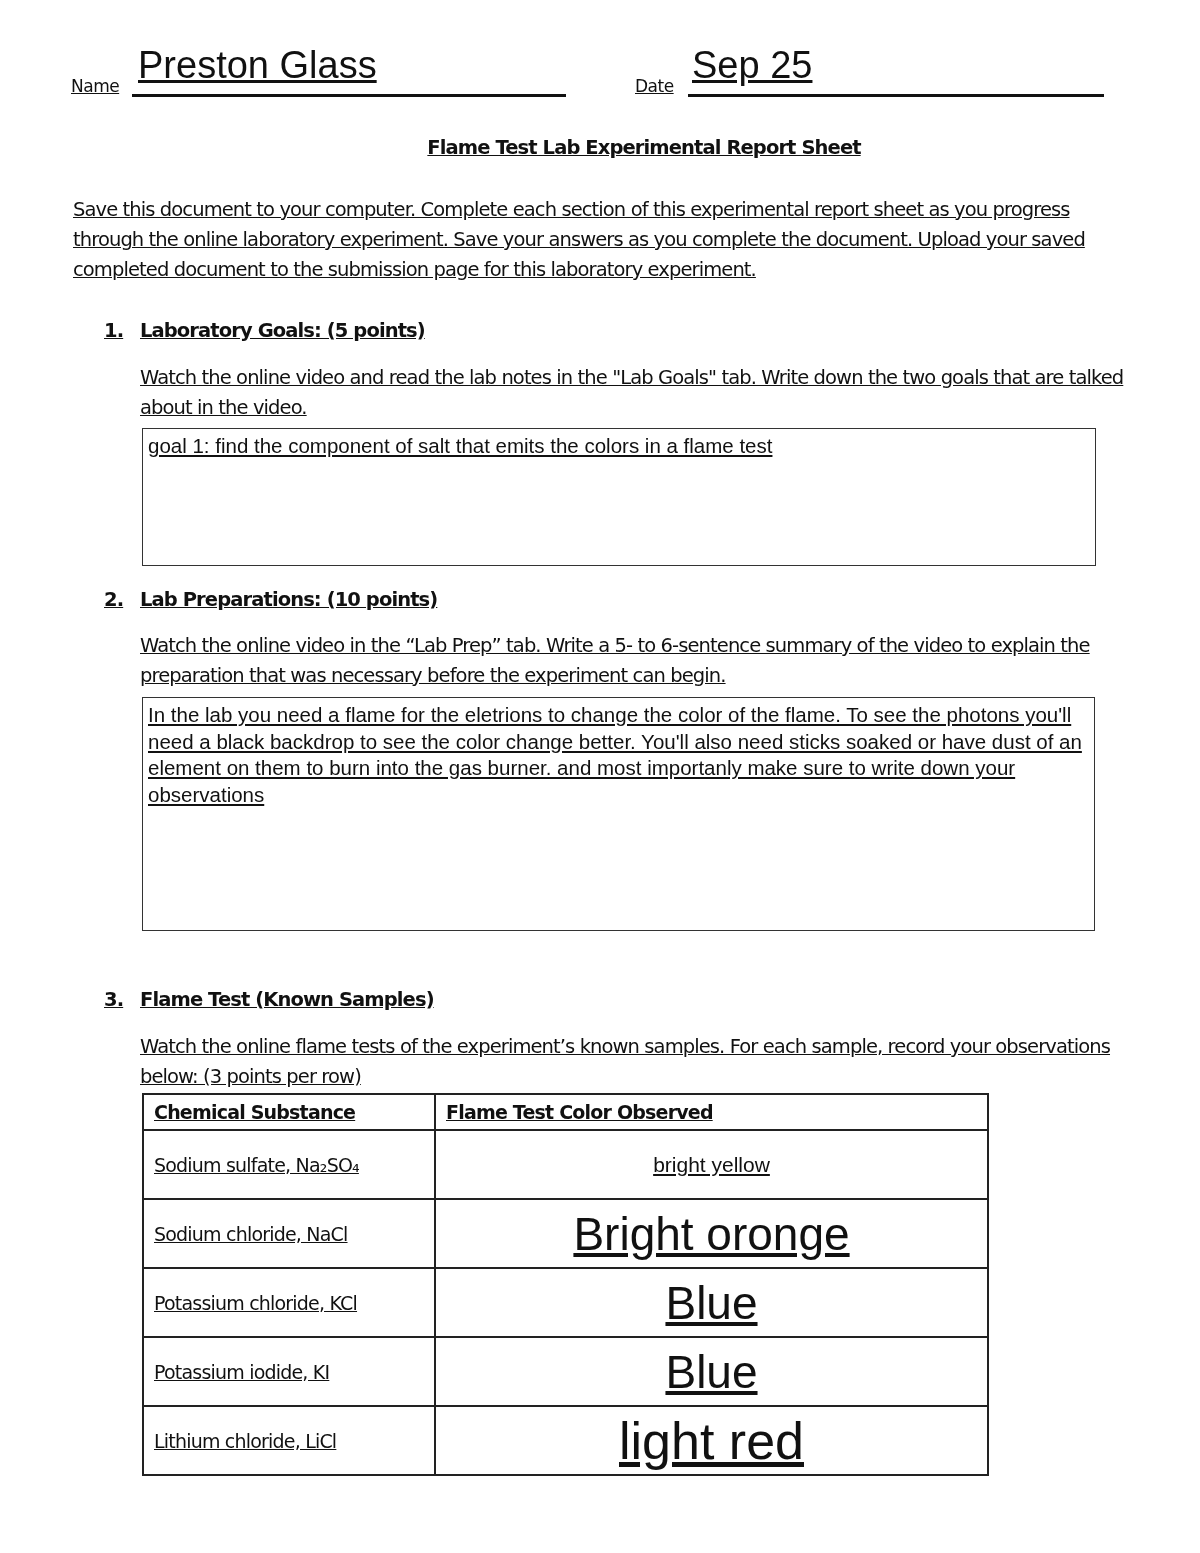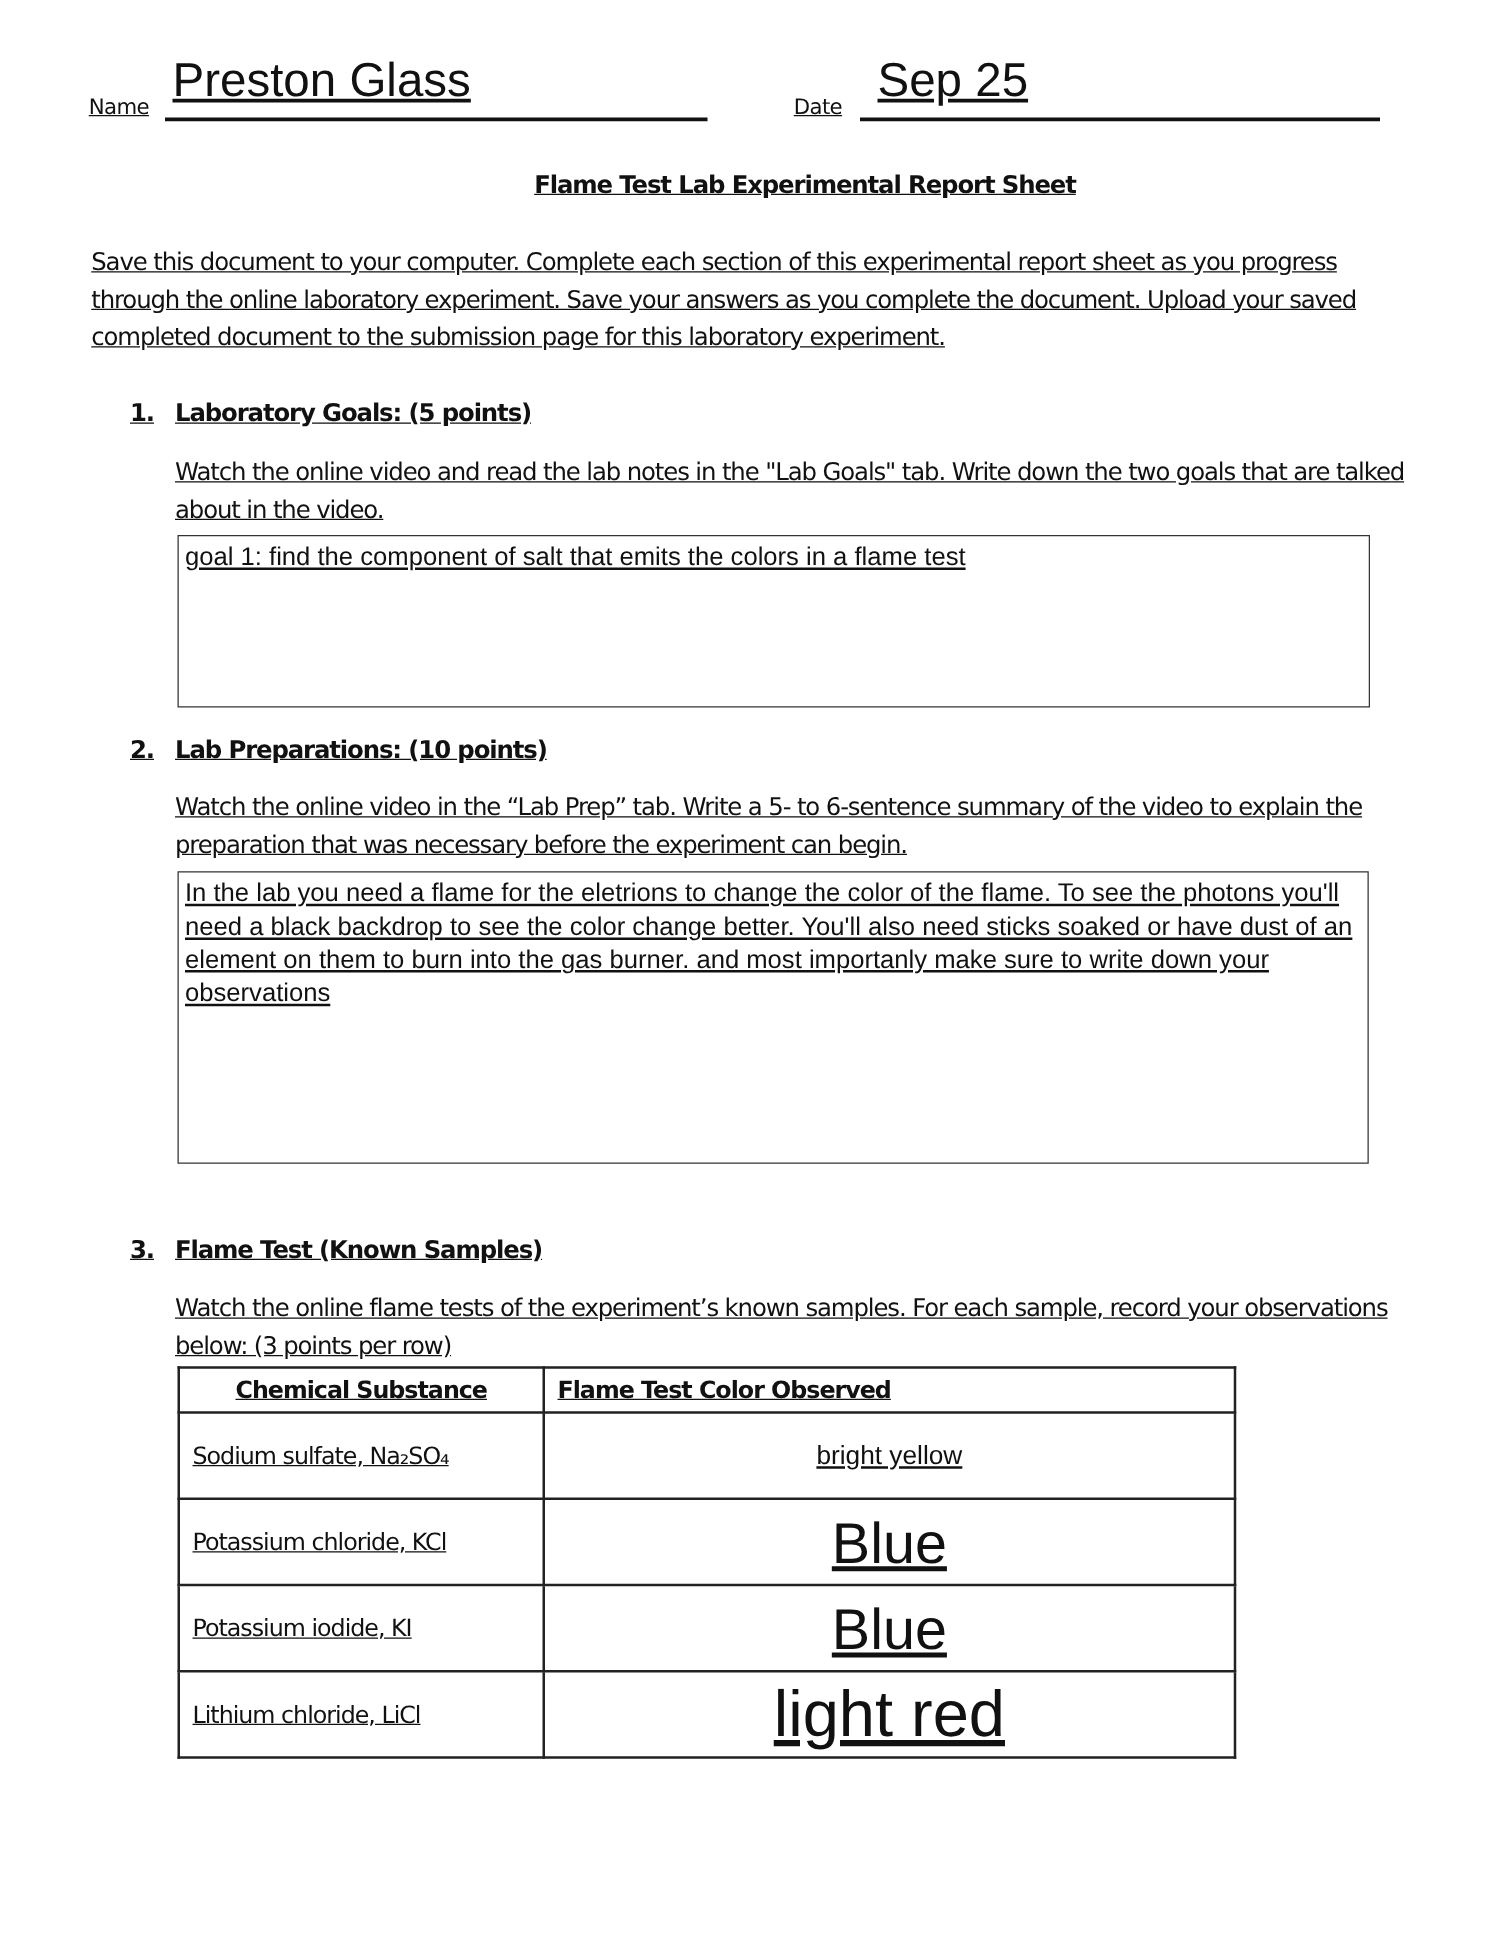--- a/index.html
+++ b/index.html
@@ -21,21 +21,21 @@
 </style>
 </head>
 <body>
 
 <div class="abs lbl" style="left:71px;top:76px;">Name</div>
 <div class="abs uline" style="left:132px;top:94px;width:434px;height:0;"></div>
 <div class="abs hand" style="left:138px;top:44px;">Preston Glass</div>
 
 <div class="abs lbl" style="left:635px;top:76px;">Date</div>
 <div class="abs uline" style="left:688px;top:94px;width:416px;height:0;"></div>
-<div class="abs hand" style="left:692px;top:44px;margin-left:10px;">Sep 25</div>
+<div class="abs hand" style="left:692px;top:44px;">Sep 25</div>
 
 <div class="abs body bold" style="left:0;width:1200px;text-align:center;top:133px;font-size:19.5px;padding-left:44px;">Flame Test Lab Experimental Report Sheet</div>
 
 <div class="abs body" style="left:73px;top:195px;width:1060px;">Save this document to your computer. Complete each section of this experimental report sheet as you progress through the online laboratory experiment. Save your answers as you complete the document. Upload your saved completed document to the submission page for this laboratory experiment.</div>
 
 <div class="abs body bold" style="left:104px;top:316px;">1.</div>
 <div class="abs body bold" style="left:140px;top:316px;">Laboratory Goals: (5 points)</div>
 <div class="abs body" style="left:140px;top:363px;width:1000px;">Watch the online video and read the lab notes in the "Lab Goals" tab. Write down the two goals that are talked about in the video.</div>
 <div class="abs box" style="left:142px;top:428px;width:954px;height:138px;">
   <div>goal 1: find the component of salt that emits the colors in a flame test</div>
@@ -46,26 +46,30 @@
 <div class="abs body" style="left:140px;top:631px;width:1000px;">Watch the online video in the “Lab Prep” tab. Write a 5- to 6-sentence summary of the video to explain the preparation that was necessary before the experiment can begin.</div>
 <div class="abs box" style="left:142px;top:697px;width:953px;height:234px;">In the lab you need a flame for the eletrions to change the color of the flame. To see the photons you'll need a black backdrop to see the color change better. You'll also need sticks soaked or have dust of an element on them to burn into the gas burner. and most importanly make sure to write down your observations</div>
 
 <div class="abs body bold" style="left:104px;top:985px;">3.</div>
 <div class="abs body bold" style="left:140px;top:985px;">Flame Test (Known Samples)</div>
 <div class="abs body" style="left:140px;top:1032px;width:1010px;">Watch the online flame tests of the experiment’s known samples. For each sample, record your observations below: (3 points per row)</div>
 
 <table class="abs" style="left:142px;top:1093px;width:847px;">
   <tbody>
       <tr>
-    <th style="width:270px;text-align:center;">Chemical Substance</th>
+    <th style="width:270px;text-align:left;">Chemical Substance</th>
     <th style="text-align:left;">Flame Test Color Observed</th>
   </tr>
   <tr>
     <td class="sub">Sodium sulfate, Na₂SO₄</td>
     <td class="obs" style="font-size:21px;">bright yellow</td>
+  </tr>
+  <tr>
+    <td class="sub">Sodium chloride, NaCl</td>
+    <td class="obs" style="font-size:46px;">Bright oronge</td>
   </tr>
   <tr>
     <td class="sub">Potassium chloride, KCl</td>
     <td class="obs" style="font-size:46px;">Blue</td>
   </tr>
   <tr>
     <td class="sub">Potassium iodide, KI</td>
     <td class="obs" style="font-size:46px;">Blue</td>
   </tr>
   <tr>

